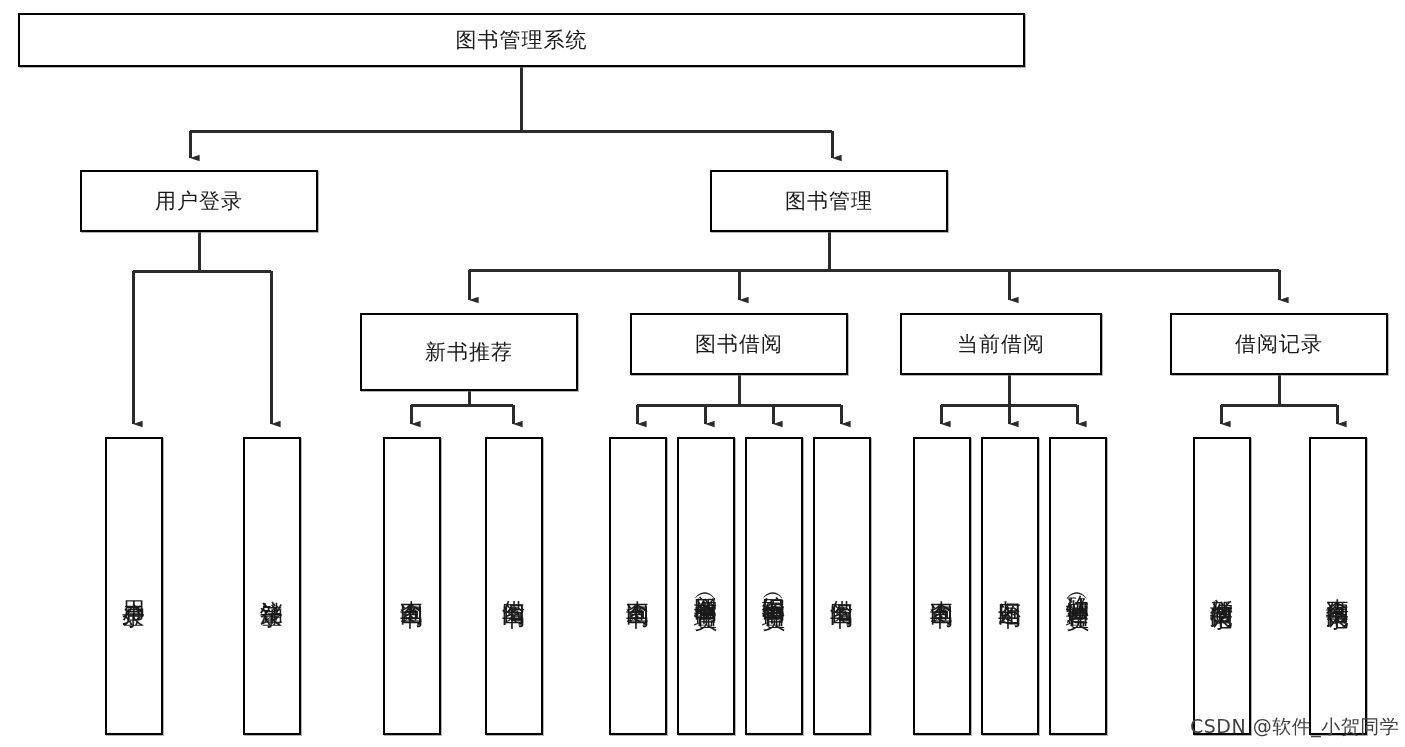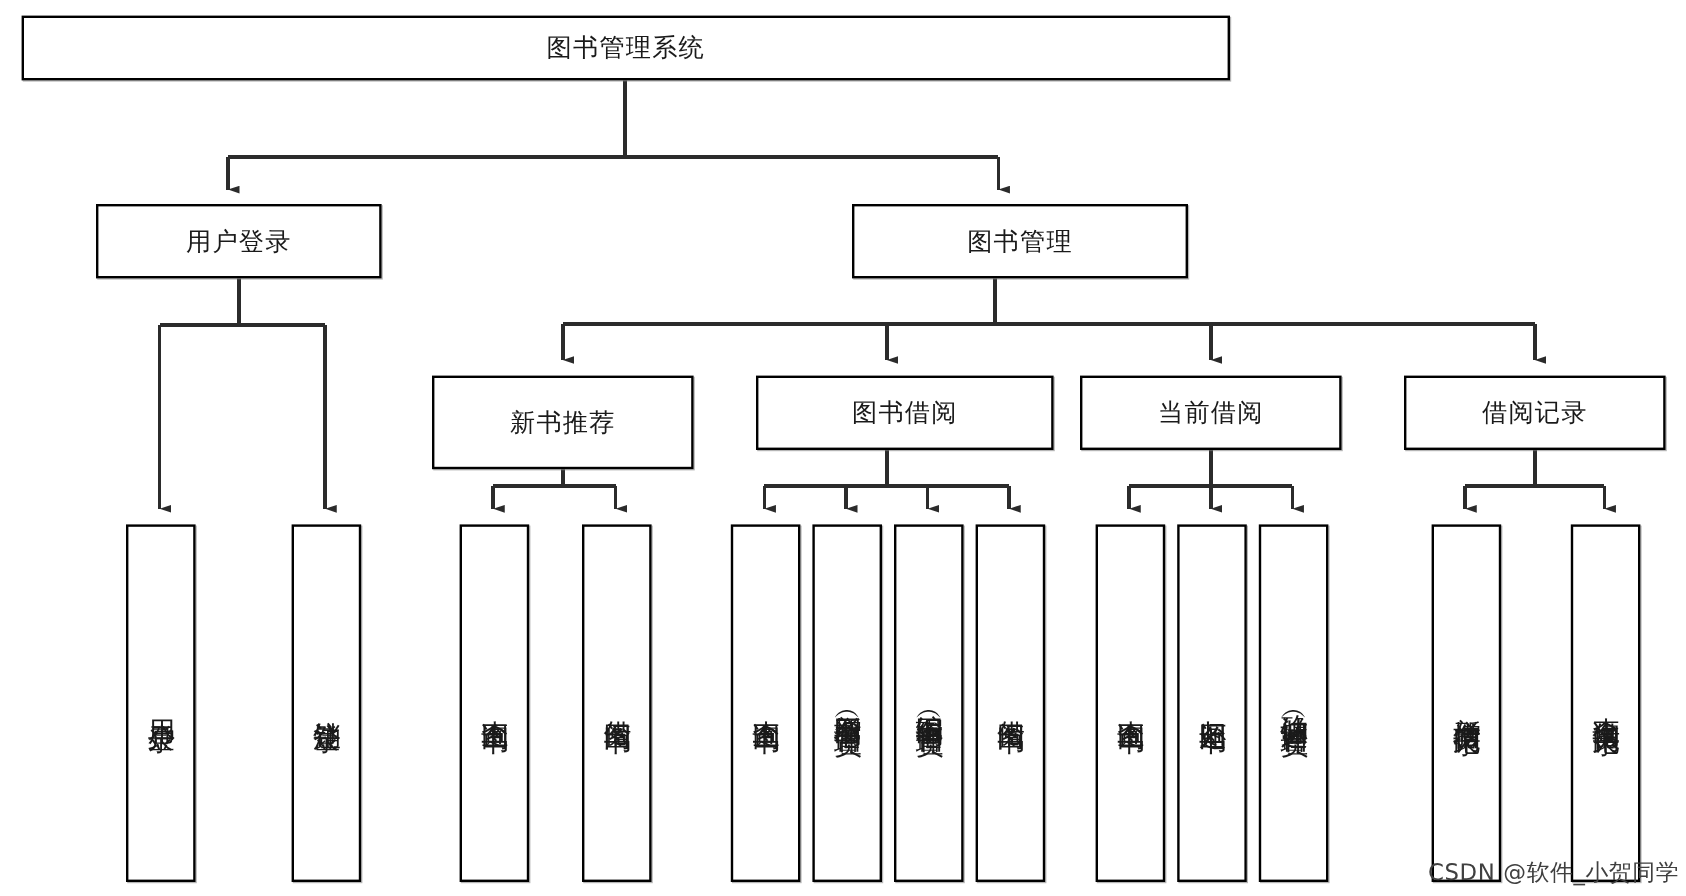--- a/index.html
+++ b/index.html
@@ -114,31 +114,31 @@
   </g>
 </svg>
 
 <div class="node-box" style="left:18px; top:13px; width:1007px; height:54px;">
   <span class="node-label-h">图书管理系统</span>
 </div>
 
 <div class="node-box" style="left:80px; top:170px; width:238px; height:62px;">
   <span class="node-label-h">用户登录</span>
 </div>
-<div class="node-box" style="left:710px; top:170px; width:280px; height:62px;">
+<div class="node-box" style="left:710px; top:170px; width:238px; height:62px;">
   <span class="node-label-h">图书管理</span>
 </div>
 
 <div class="node-box" style="left:360px; top:313px; width:218px; height:78px;">
   <span class="node-label-h">新书推荐</span>
 </div>
-<div class="node-box" style="left:630px; top:313px; width:248px; height:62px;padding-left:44px;">
+<div class="node-box" style="left:630px; top:313px; width:218px; height:62px;padding-left:44px;">
   <span class="node-label-h">图书借阅</span>
 </div>
-<div class="node-box" style="left:900px; top:313px; width:218px; height:62px;">
+<div class="node-box" style="left:900px; top:313px; width:202px; height:62px;">
   <span class="node-label-h">当前借阅</span>
 </div>
 <div class="node-box" style="left:1170px; top:313px; width:218px; height:62px;">
   <span class="node-label-h">借阅记录</span>
 </div>
 
 <div class="node-box" style="left:105px; top:437px; width:58px; height:298px;">
   <span class="node-label-v">用户登录</span>
 </div>
 <div class="node-box" style="left:243px; top:437px; width:58px; height:298px;">

